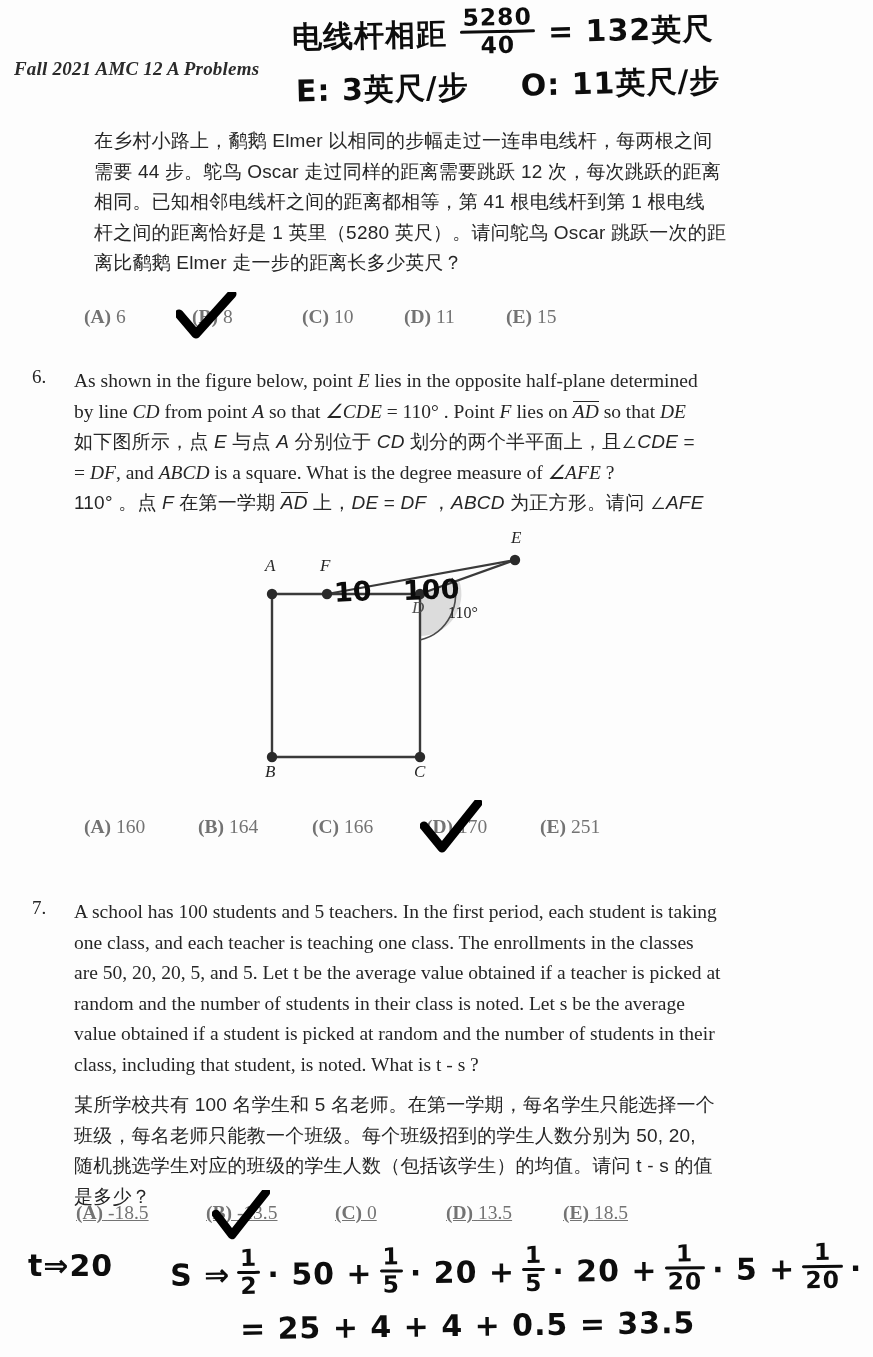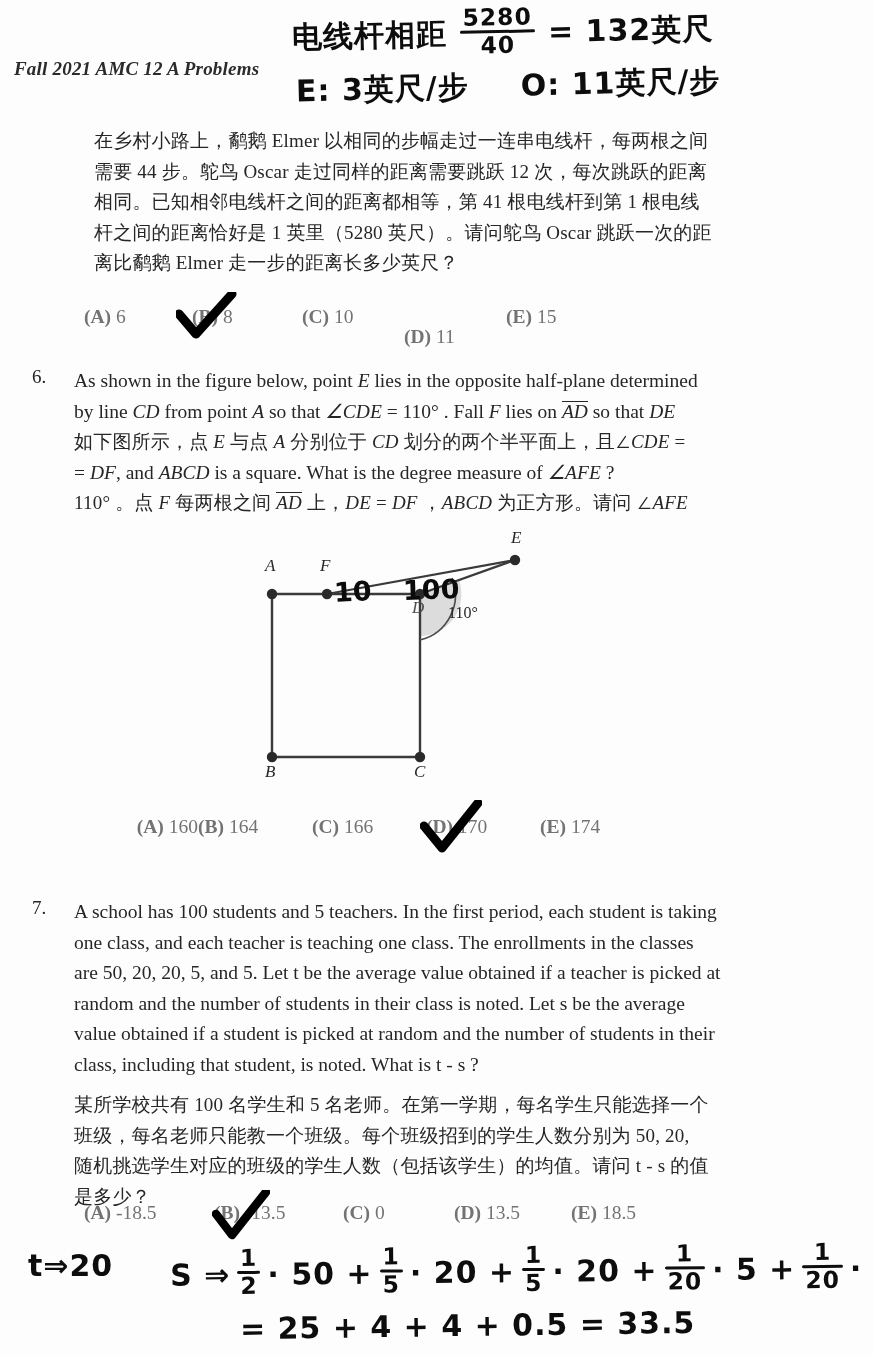--- a/index.html
+++ b/index.html
@@ -98,21 +98,21 @@
   .prob-body {
     margin-left: 42px;
   }
   .ln {
     font-size: 19.5px;
     line-height: 30.5px;
     color: #262626;
     white-space: nowrap;
   }
   .ln.cn {
-    font-family: Liberation Serif, serif;
+    font-family: Liberation Sans, sans-serif;
     font-size: 19px;
     letter-spacing: .2px;
   }
   .ln.en {
     font-family: Liberation Serif, serif;
   }
   .it { font-style: italic; }
   .ovl {
     border-top: 1.4px solid #262626;
     padding-top: 0px;
@@ -224,42 +224,42 @@
       <span>6</span>
     </span>
     <span class="choice" style="width:110px;">
       <b>(B)</b>
       <span>8</span>
     </span>
     <span class="choice" style="width:102px;">
       <b>(C)</b>
       <span>10</span>
     </span>
-    <span class="choice" style="width:102px;margin-top:20px;">
+    <span class="choice" style="width:102px;">
       <b>(D)</b>
       <span>11</span>
     </span>
     <span class="choice">
       <b>(E)</b>
       <span>15</span>
     </span>
   </div>
 
   <svg class="checkmark" style="left:176px; top:292px;" width="62" height="50" viewBox="0 0 62 50">
     <path d="M3,22 L20,42 L56,2" fill="none" stroke="#000" stroke-width="9" stroke-linecap="round" stroke-linejoin="round"></path>
   </svg>
 
   <div class="prob" style="left:32px; top:366px; width:800px;">
     <div class="prob-num">6.</div>
     <div class="prob-body">
       <div class="ln en"><span>As shown in the figure below, point </span><span class="it">E</span><span> lies in the opposite half-plane determined</span></div>
-      <div class="ln en"><span>by line </span><span class="it">CD</span><span> from point </span><span class="it">A</span><span> so that </span><span class="it">∠CDE</span><span> = </span><span>110°</span><span> . Fall </span><span class="it">F</span><span> lies on </span><span class="ovl">AD</span><span> so that </span><span class="it">DE</span></div>
+      <div class="ln en"><span>by line </span><span class="it">CD</span><span> from point </span><span class="it">A</span><span> so that </span><span class="it">∠CDE</span><span> = </span><span>110°</span><span> . Point </span><span class="it">F</span><span> lies on </span><span class="ovl">AD</span><span> so that </span><span class="it">DE</span></div>
       <div class="ln cn"><span>如下图所示，点 </span><span class="it">E</span><span> 与点 </span><span class="it">A</span><span> 分别位于 </span><span class="it">CD</span><span> 划分的两个半平面上，且∠</span><span class="it">CDE</span><span> =</span></div>
       <div class="ln en"><span>= </span><span class="it">DF</span><span>, and </span><span class="it">ABCD</span><span> is a square. What is the degree  measure of </span><span class="it">∠AFE</span><span> ?</span></div>
-      <div class="ln cn"><span>110°</span><span> 。点 </span><span class="it">F</span><span> 每两根之间 </span><span class="ovl">AD</span><span> 上，</span><span class="it">DE</span><span> = </span><span class="it">DF</span><span> ，</span><span class="it">ABCD</span><span> 为正方形。请问 ∠</span><span class="it">AFE</span></div>
+      <div class="ln cn"><span>110°</span><span> 。点 </span><span class="it">F</span><span> 在第一学期 </span><span class="ovl">AD</span><span> 上，</span><span class="it">DE</span><span> = </span><span class="it">DF</span><span> ，</span><span class="it">ABCD</span><span> 为正方形。请问 ∠</span><span class="it">AFE</span></div>
     </div>
   </div>
 
   <div class="figure-wrap">
     <svg width="340" height="250" viewBox="0 0 340 250">
 
       <path d="M190,58 L190,100 A42,42 0 0,0 229,44 Z" fill="#dcdcdc" stroke="none"></path>
 
       <line x1="42" y1="58" x2="190" y2="58" stroke="#3a3a3a" stroke-width="2.4"></line>
       <line x1="42" y1="58" x2="42" y2="221" stroke="#3a3a3a" stroke-width="2.4"></line>
@@ -286,39 +286,39 @@
     <div style="position:absolute; left:35px; top:226px; font-style:italic; font-size:17px; color:#262626;">B</div>
     <div style="position:absolute; left:184px; top:226px; font-style:italic; font-size:17px; color:#262626;">C</div>
     <div style="position:absolute; left:218px; top:68px; font-size:16px; color:#262626;">110°</div>
 
     
     <div class="fig-hw" style="left:104px; top:40px; transform:rotate(-3deg);">10</div>
     <div class="fig-hw" style="left:173px; top:38px; transform:rotate(-2deg);">100</div>
   </div>
 
   <div class="choices" style="left:84px; top:816px; gap:0;">
-    <span class="choice" style="width:114px;text-align:right;">
+    <span class="choice" style="width:114px;">
       <b>(A)</b>
       <span>160</span>
     </span>
     <span class="choice" style="width:114px;">
       <b>(B)</b>
       <span>164</span>
     </span>
     <span class="choice" style="width:114px;">
       <b>(C)</b>
       <span>166</span>
     </span>
     <span class="choice" style="width:114px;">
       <b>(D)</b>
       <span>170</span>
     </span>
     <span class="choice">
       <b>(E)</b>
-      <span>174</span>
+      <span>251</span>
     </span>
   </div>
 
   <svg class="checkmark" style="left:420px; top:800px;" width="62" height="55" viewBox="0 0 62 55">
     <path d="M4,26 L22,48 L58,3" fill="none" stroke="#000" stroke-width="9" stroke-linecap="round" stroke-linejoin="round"></path>
   </svg>
 
   <div class="prob" style="left:32px; top:897px; width:800px;">
     <div class="prob-num">7.</div>
     <div class="prob-body">
@@ -328,21 +328,21 @@
       <div class="ln en">random and the number of students in their class is noted. Let s be the average</div>
       <div class="ln en">value obtained if a student is picked at random and the number of students in their</div>
       <div class="ln en">class, including that student, is noted. What is t - s ?</div>
       <div class="ln cn" style="margin-top:10px;">某所学校共有 100 名学生和 5 名老师。在第一学期，每名学生只能选择一个</div>
       <div class="ln cn">班级，每名老师只能教一个班级。每个班级招到的学生人数分别为 50, 20,</div>
       <div class="ln cn">随机挑选学生对应的班级的学生人数（包括该学生）的均值。请问 t - s 的值</div>
       <div class="ln cn">是多少？</div>
     </div>
   </div>
 
-  <div class="choices" style="left:84px; top:1202px; gap:0;">
+  <div class="choices" style="left:76px; top:1202px; gap:0;text-decoration:underline;">
     <span class="choice" style="width:130px;">
       <b>(A)</b>
       <span>-18.5</span>
     </span>
     <span class="choice" style="width:129px;">
       <b>(B)</b>
       <span>-13.5</span>
     </span>
     <span class="choice" style="width:111px;">
       <b>(C)</b>

